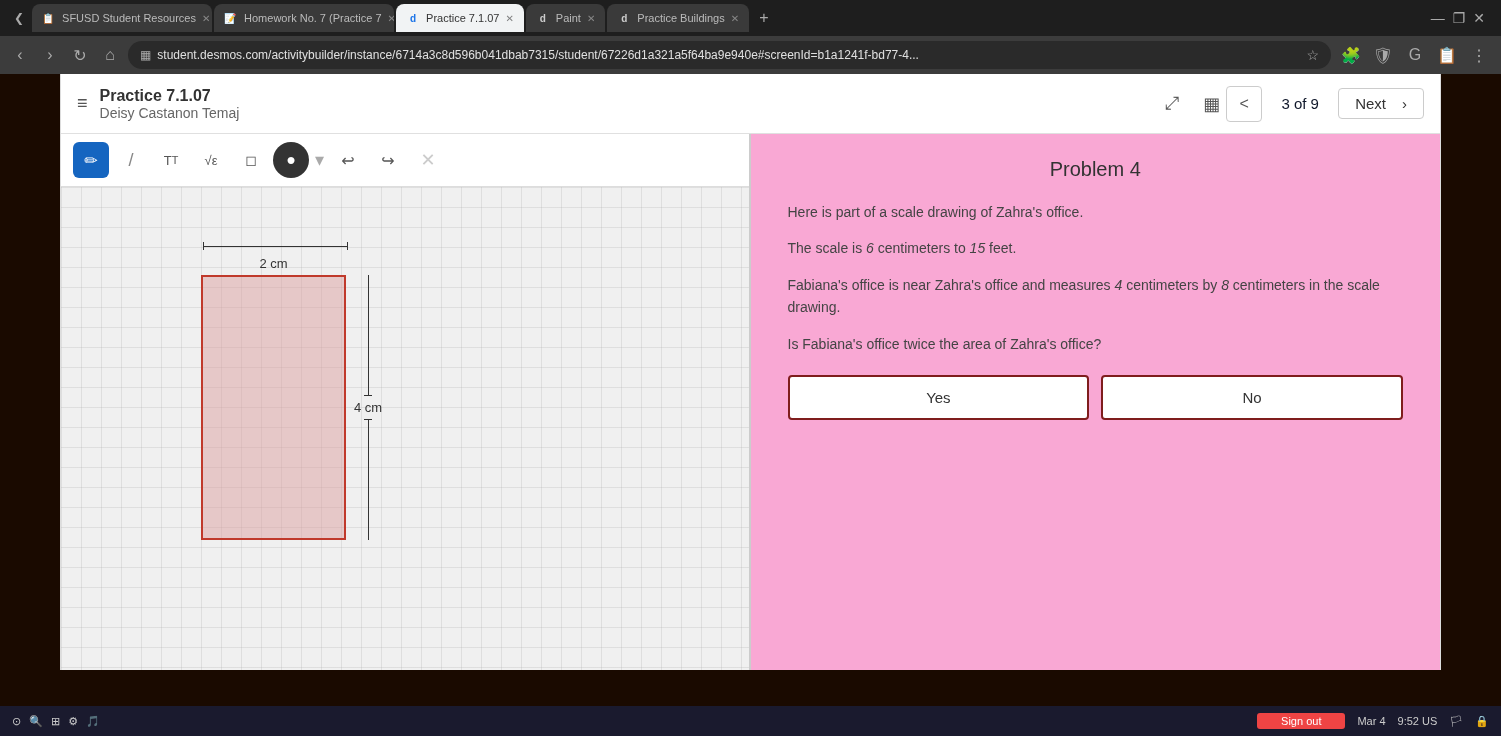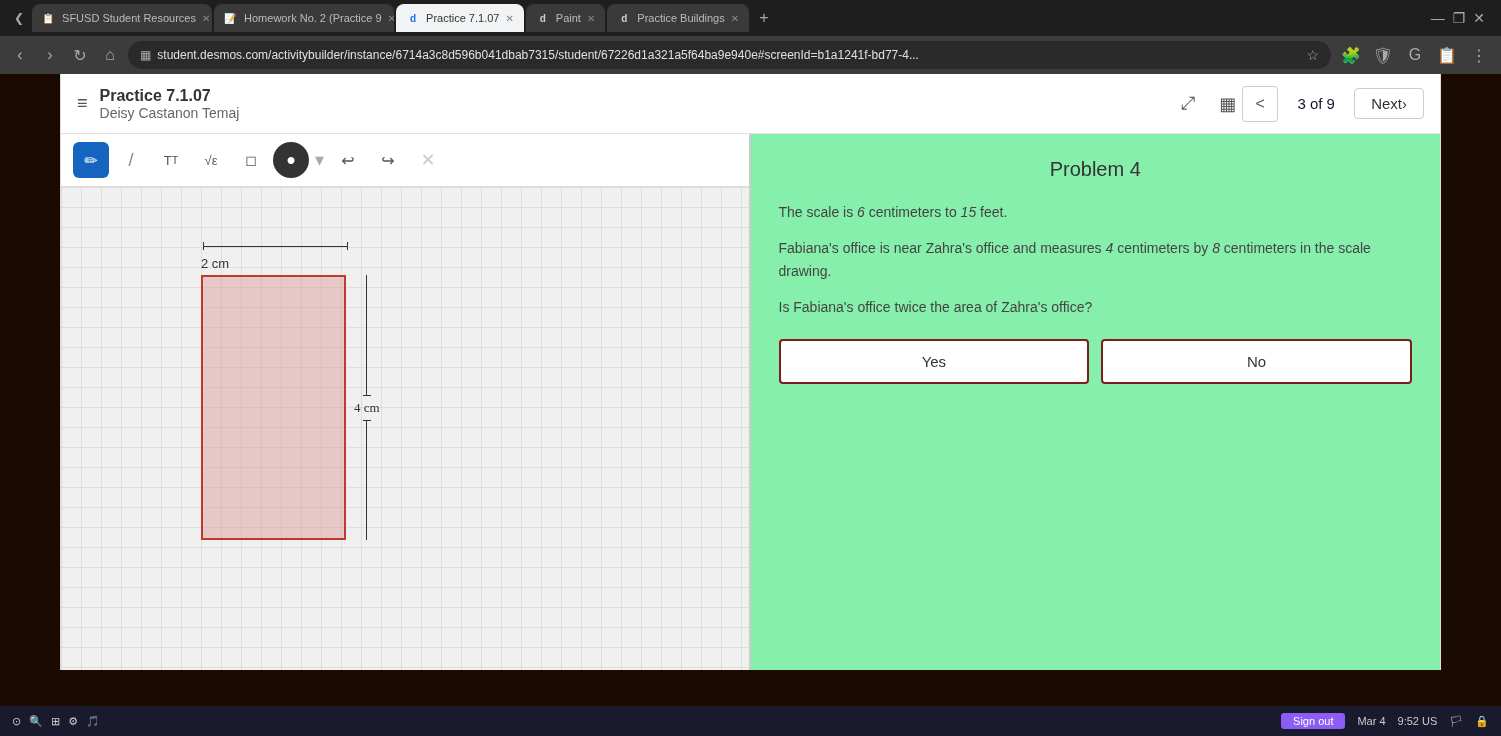--- a/index.html
+++ b/index.html
@@ -240,21 +240,21 @@
 
     .next-btn {
       background: #fff;
       border: 1px solid #ccc;
       border-radius: 4px;
       padding: 6px 16px;
       font-size: 15px;
       cursor: pointer;
       display: flex;
       align-items: center;
-      gap: 0;
+      gap: 16px;
       color: #333;
     }
 
     
     .main-content {
       display: flex;
       flex: 1;
       overflow: hidden;
     }
 
@@ -331,22 +331,22 @@
     .rect-shape {
       width: 145px;
       height: 265px;
       background: rgba(220, 160, 160, 0.5);
       border: 2px solid #c0392b;
     }
 
     
     .question-area {
       flex: 1;
-      padding: 24px 28px;
-      background: #86efac;
+      padding: 24px 37px;
+      background: #f9a8d4;
       overflow-y: auto;
     }
 
     .problem-title {
       font-size: 20px;
       font-weight: 500;
       color: #333;
       margin-bottom: 20px;
       text-align: center;
     }
@@ -403,24 +403,24 @@
     .taskbar-right {
       margin-left: auto;
       display: flex;
       gap: 12px;
       align-items: center;
       color: #ccc;
       font-size: 11px;
     }
 
     .sign-out-btn {
-      background: #8b5cf6;
+      background: #ef4444;
       color: #fff;
       border: none;
-      padding: 2px 12px;
+      padding: 2px 24px;
       border-radius: 3px;
       font-size: 11px;
       cursor: pointer;
     }
   </style>
 </head>
 <body>
 
 <div class="browser-chrome">
 
@@ -428,21 +428,21 @@
     <span class="tab-chevron">❮</span>
 
     <div class="tab tab-inactive">
       <span class="tab-favicon">📋</span>
       <span>SFUSD Student Resources</span>
       <span class="tab-close">✕</span>
     </div>
 
     <div class="tab tab-inactive">
       <span class="tab-favicon">📝</span>
-      <span>Homework No. 2 (Practice 9</span>
+      <span>Homework No. 7 (Practice 7</span>
       <span class="tab-close">✕</span>
     </div>
 
     <div class="tab tab-active">
       <span class="tab-favicon" style="color:#1a73e8;font-weight:bold;">d</span>
       <span>Practice 7.1.07</span>
       <span class="tab-close">✕</span>
     </div>
 
     <div class="tab tab-inactive">
@@ -532,23 +532,23 @@
 
           <div style="position:absolute; top:55px; left:140px;">
 
             <div style="display:flex; align-items:center; justify-content:flex-start; margin-left:2px; margin-bottom:6px; width:145px;">
               <div style="display:flex; align-items:center; width:100%;">
                 <div style="width:1px; height:8px; background:#333;"></div>
                 <div style="flex:1; height:1px; background:#333;"></div>
                 <div style="width:1px; height:8px; background:#333;"></div>
               </div>
             </div>
-            <div style="text-align:left; font-size:13px; color:#333; margin-bottom:4px; margin-left:0px; width:145px;">2 cm</div>
-
-            <div style="display:flex; align-items:stretch;font-family:Liberation Serif, serif;">
+            <div style="text-align:center; font-size:13px; color:#333; margin-bottom:4px; margin-left:0px; width:145px;">2 cm</div>
+
+            <div style="display:flex; align-items:stretch;">
               <div class="rect-shape"></div>
 
               <div style="display:flex; flex-direction:column; align-items:center; padding-left:8px; justify-content:center; height:265px;">
                 <div style="width:1px; flex:1; background:#333;"></div>
                 <div style="width:8px; height:1px; background:#333;"></div>
                 <div style="font-size:13px; color:#333; padding:4px 0; white-space:nowrap;">4 cm</div>
                 <div style="width:8px; height:1px; background:#333;"></div>
                 <div style="width:1px; flex:1; background:#333;"></div>
               </div>
             </div>
@@ -557,20 +557,21 @@
             </div>
           </div>
 
         </div>
       </div>
     </div>
 
     <div class="question-area">
       <div class="problem-title">Problem 4</div>
 
+      <p class="question-text">Here is part of a scale drawing of Zahra's office.</p>
 
       <p class="question-text">
         The scale is <span class="highlight">6</span> centimeters to <span class="highlight">15</span> feet.
       </p>
 
       <p class="question-text">
         Fabiana's office is near Zahra's office and measures <span class="highlight">4</span> centimeters by <span class="highlight">8</span> centimeters in the scale drawing.
       </p>
 
       <p class="question-text">Is Fabiana's office twice the area of Zahra's office?</p>

